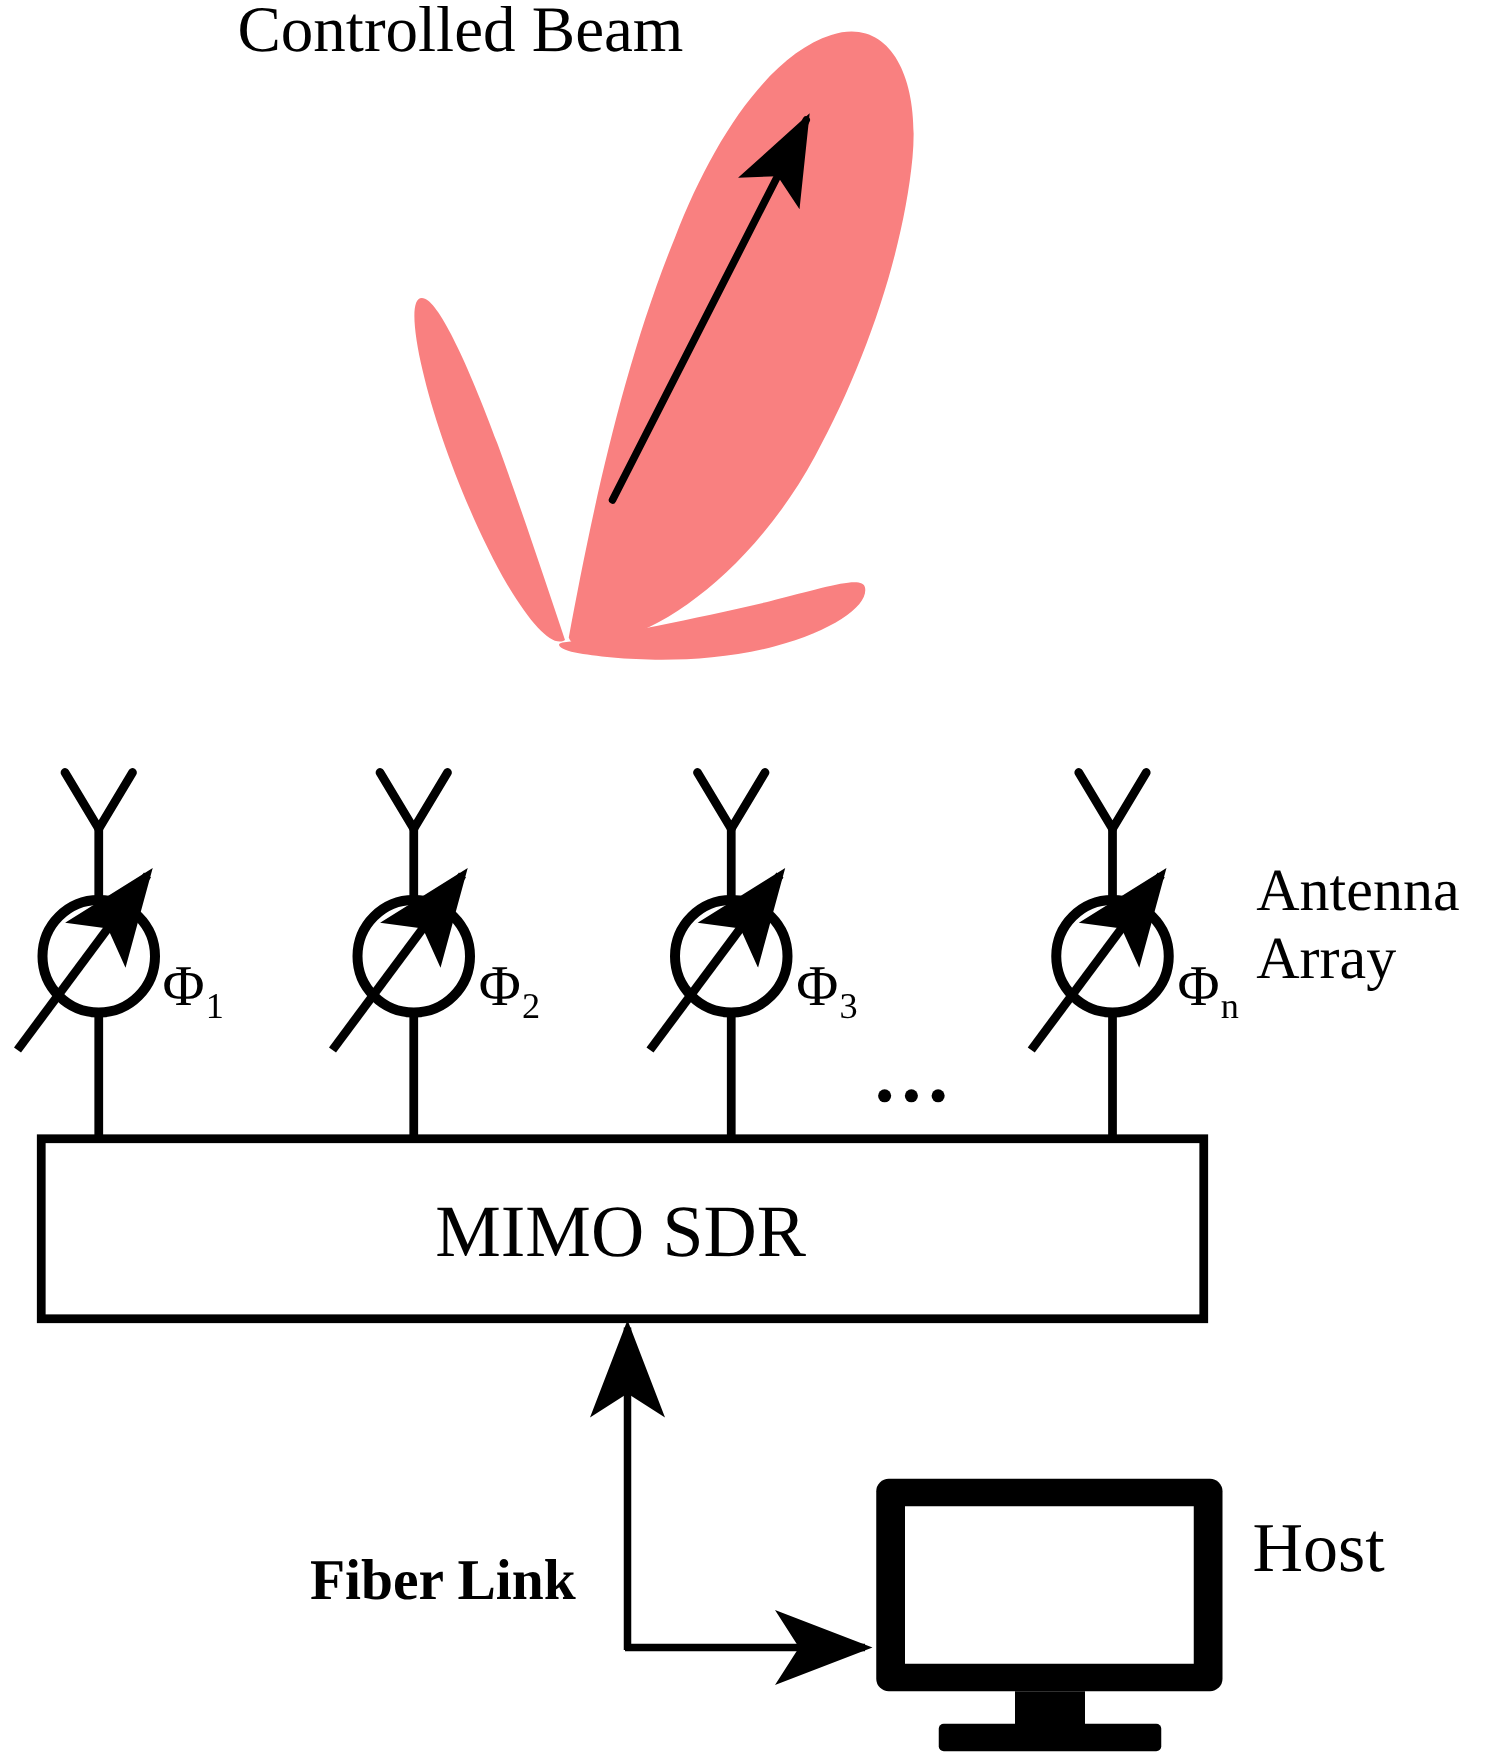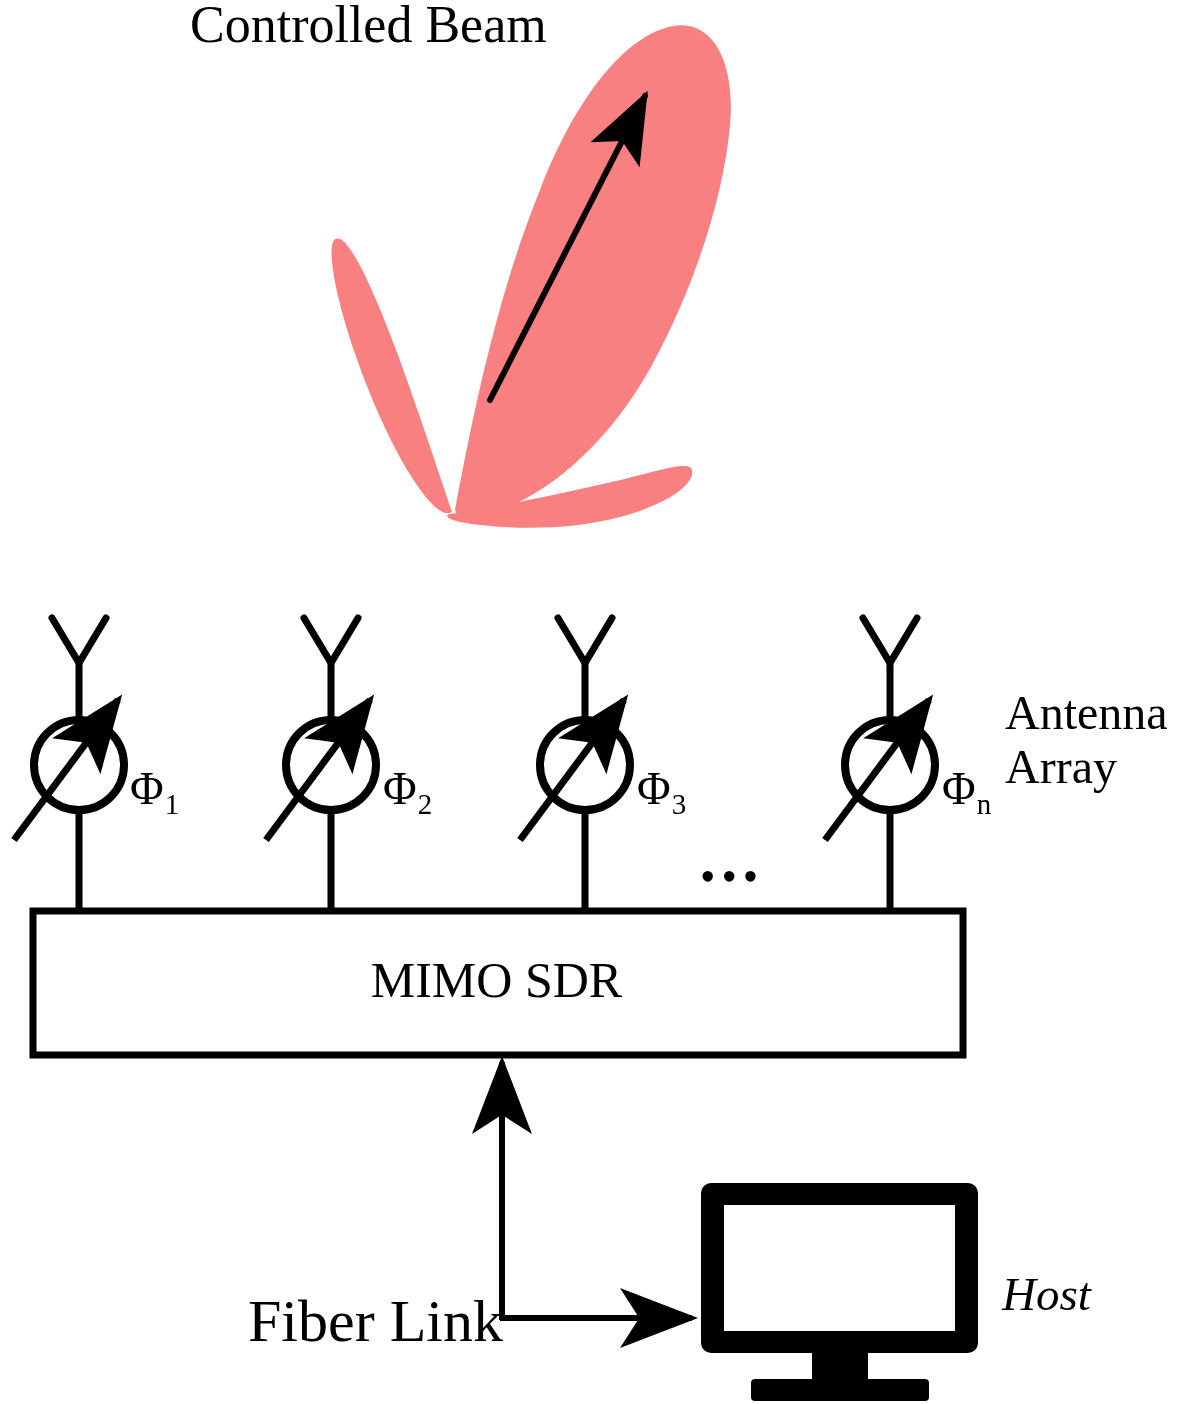--- a/index.html
+++ b/index.html
@@ -54,32 +54,32 @@
   #label-antenna-array .line2 {
     display: block;
     text-align: left;
     width: 186px;
   }
   #label-mimo-sdr {
     left: 0px;
     top: 952px;
     width: 993px;
     text-align: center;
-    font-size: 50px;
+    font-size: 59px;
   }
   #label-fiber-link {
     left: 248px;
-    top: 1288px;
-    font-size: 60px;
+    top: 1238px;
+    font-size: 46px;
+    font-weight: bold;
   }
   #label-host {
     left: 1002px;
-    top: 1268px;
-    font-size: 47px;
-    font-style: italic;
+    top: 1208px;
+    font-size: 56px;
   }
   .phi-label {
     position: absolute;
     font-size: 46px;
     font-family: "Liberation Serif", "DejaVu Serif", serif;
   }
   .phi-label .sub {
     font-size: 29px;
     vertical-align: baseline;
     position: relative;

